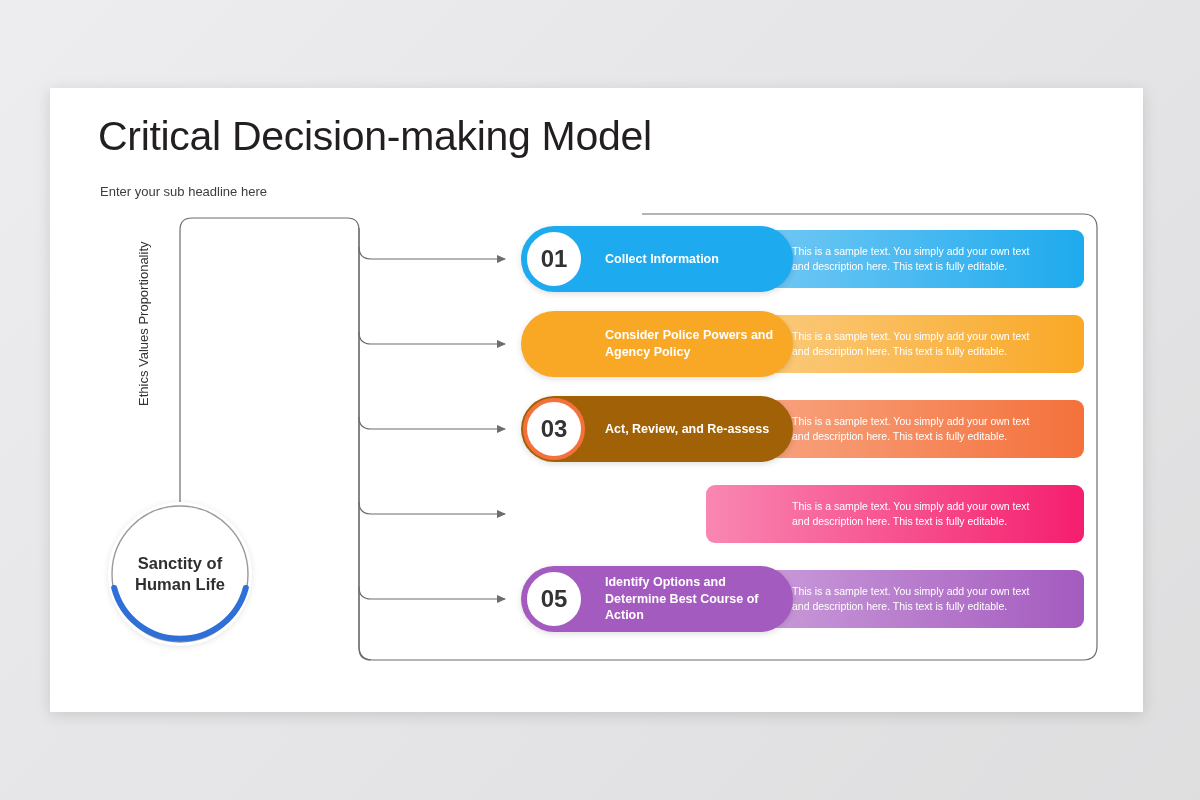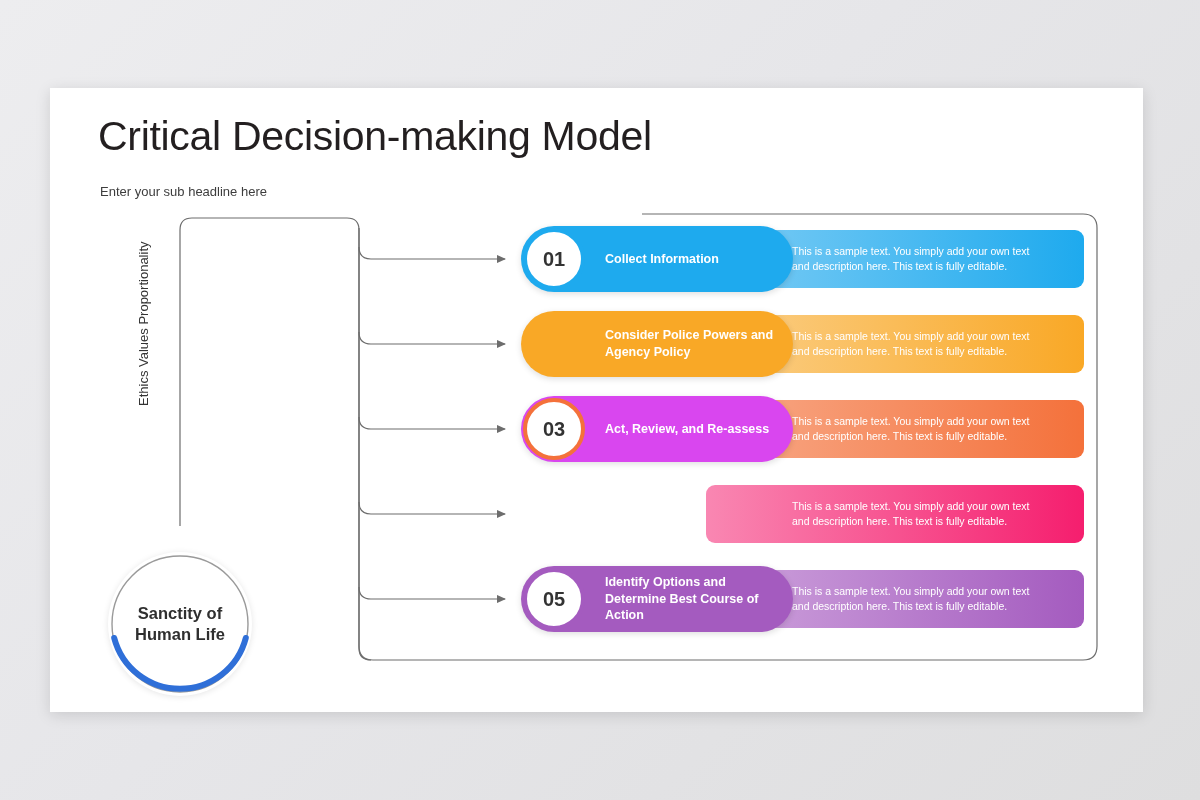--- a/index.html
+++ b/index.html
@@ -54,21 +54,21 @@
     top: 0;
     width: 1093px;
     height: 624px;
     overflow: visible;
   }
 
   
   .core-circle {
     position: absolute;
     left: 58px;
-    top: 464px;
+    top: 414px;
     width: 144px;
     height: 144px;
     border-radius: 50%;
     background: #ffffff;
     box-shadow: 0 1px 6px rgba(0,0,0,0.10);
     display: flex;
     align-items: center;
     justify-content: center;
   }
   .core-ring {
@@ -147,21 +147,21 @@
     top: 2px;
     width: 62px;
     height: 62px;
     border-radius: 50%;
     background: #ffffff;
     border: 4px solid #ccc;
     box-sizing: border-box;
     display: flex;
     align-items: center;
     justify-content: center;
-    font-size: 20px;
+    font-size: 24px;
     font-weight: bold;
     color: #333333;
   }
   .pill-title {
     margin-left: 84px;
     font-size: 12.5px;
     font-weight: bold;
     color: #ffffff;
     line-height: 1.33;
     max-width: 170px;
@@ -228,21 +228,21 @@
       </div>
       <div class="pill" style="background:#f9a826">
         <div class="pill-title">Consider Police Powers and Agency Policy</div>
       </div>
     </div>
 
     <div class="step-row" style="top:308px">
       <div class="desc-panel" style="background:linear-gradient(90deg,#f8ab8a 0%,#f4713b 100%)">
         <div class="desc-text">This is a sample text. You simply add your own text and description here. This text is fully editable.</div>
       </div>
-      <div class="pill" style="background:#d946ef">
+      <div class="pill" style="background:#a16207">
         <div class="num-badge" style="border-color:#f4713b">03</div>
         <div class="pill-title">Act, Review, and Re-assess</div>
       </div>
     </div>
 
     <div class="step-row" style="top:393px">
       <div class="desc-panel" style="background:linear-gradient(90deg,#f987b2 0%,#f51e6e 100%)">
         <div class="desc-text">This is a sample text. You simply add your own text and description here. This text is fully editable.</div>
       </div>
     </div>

